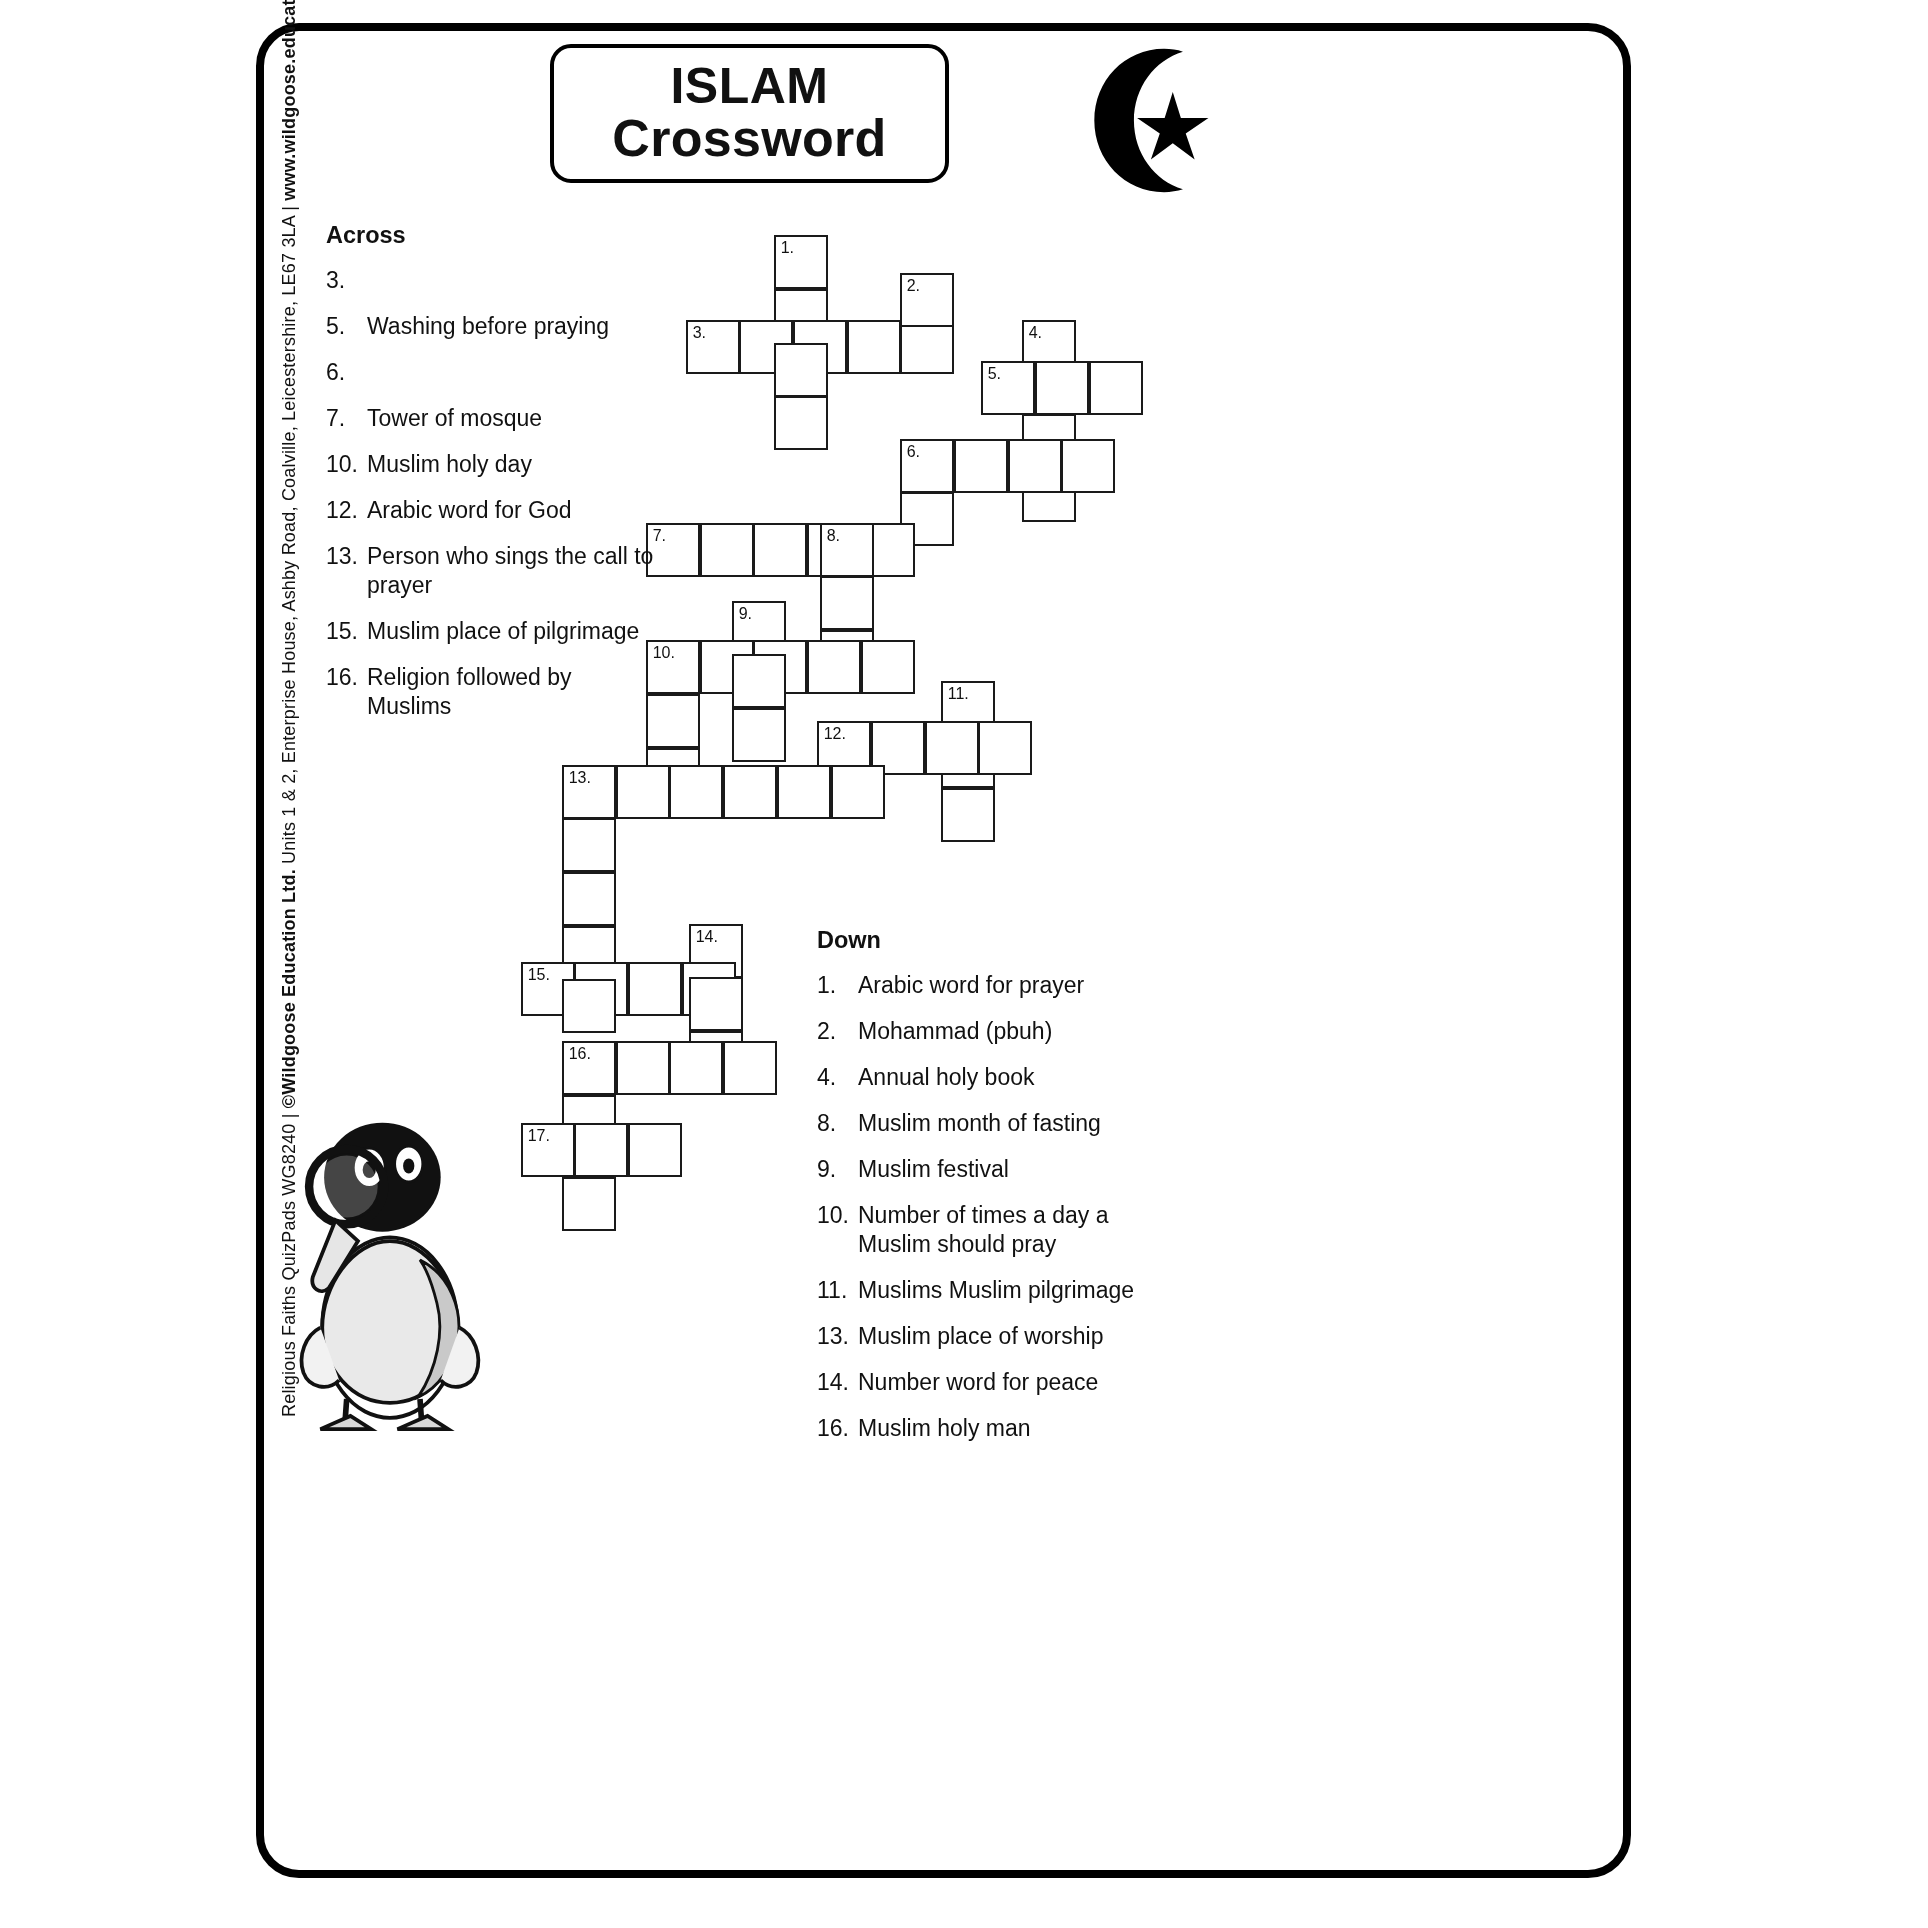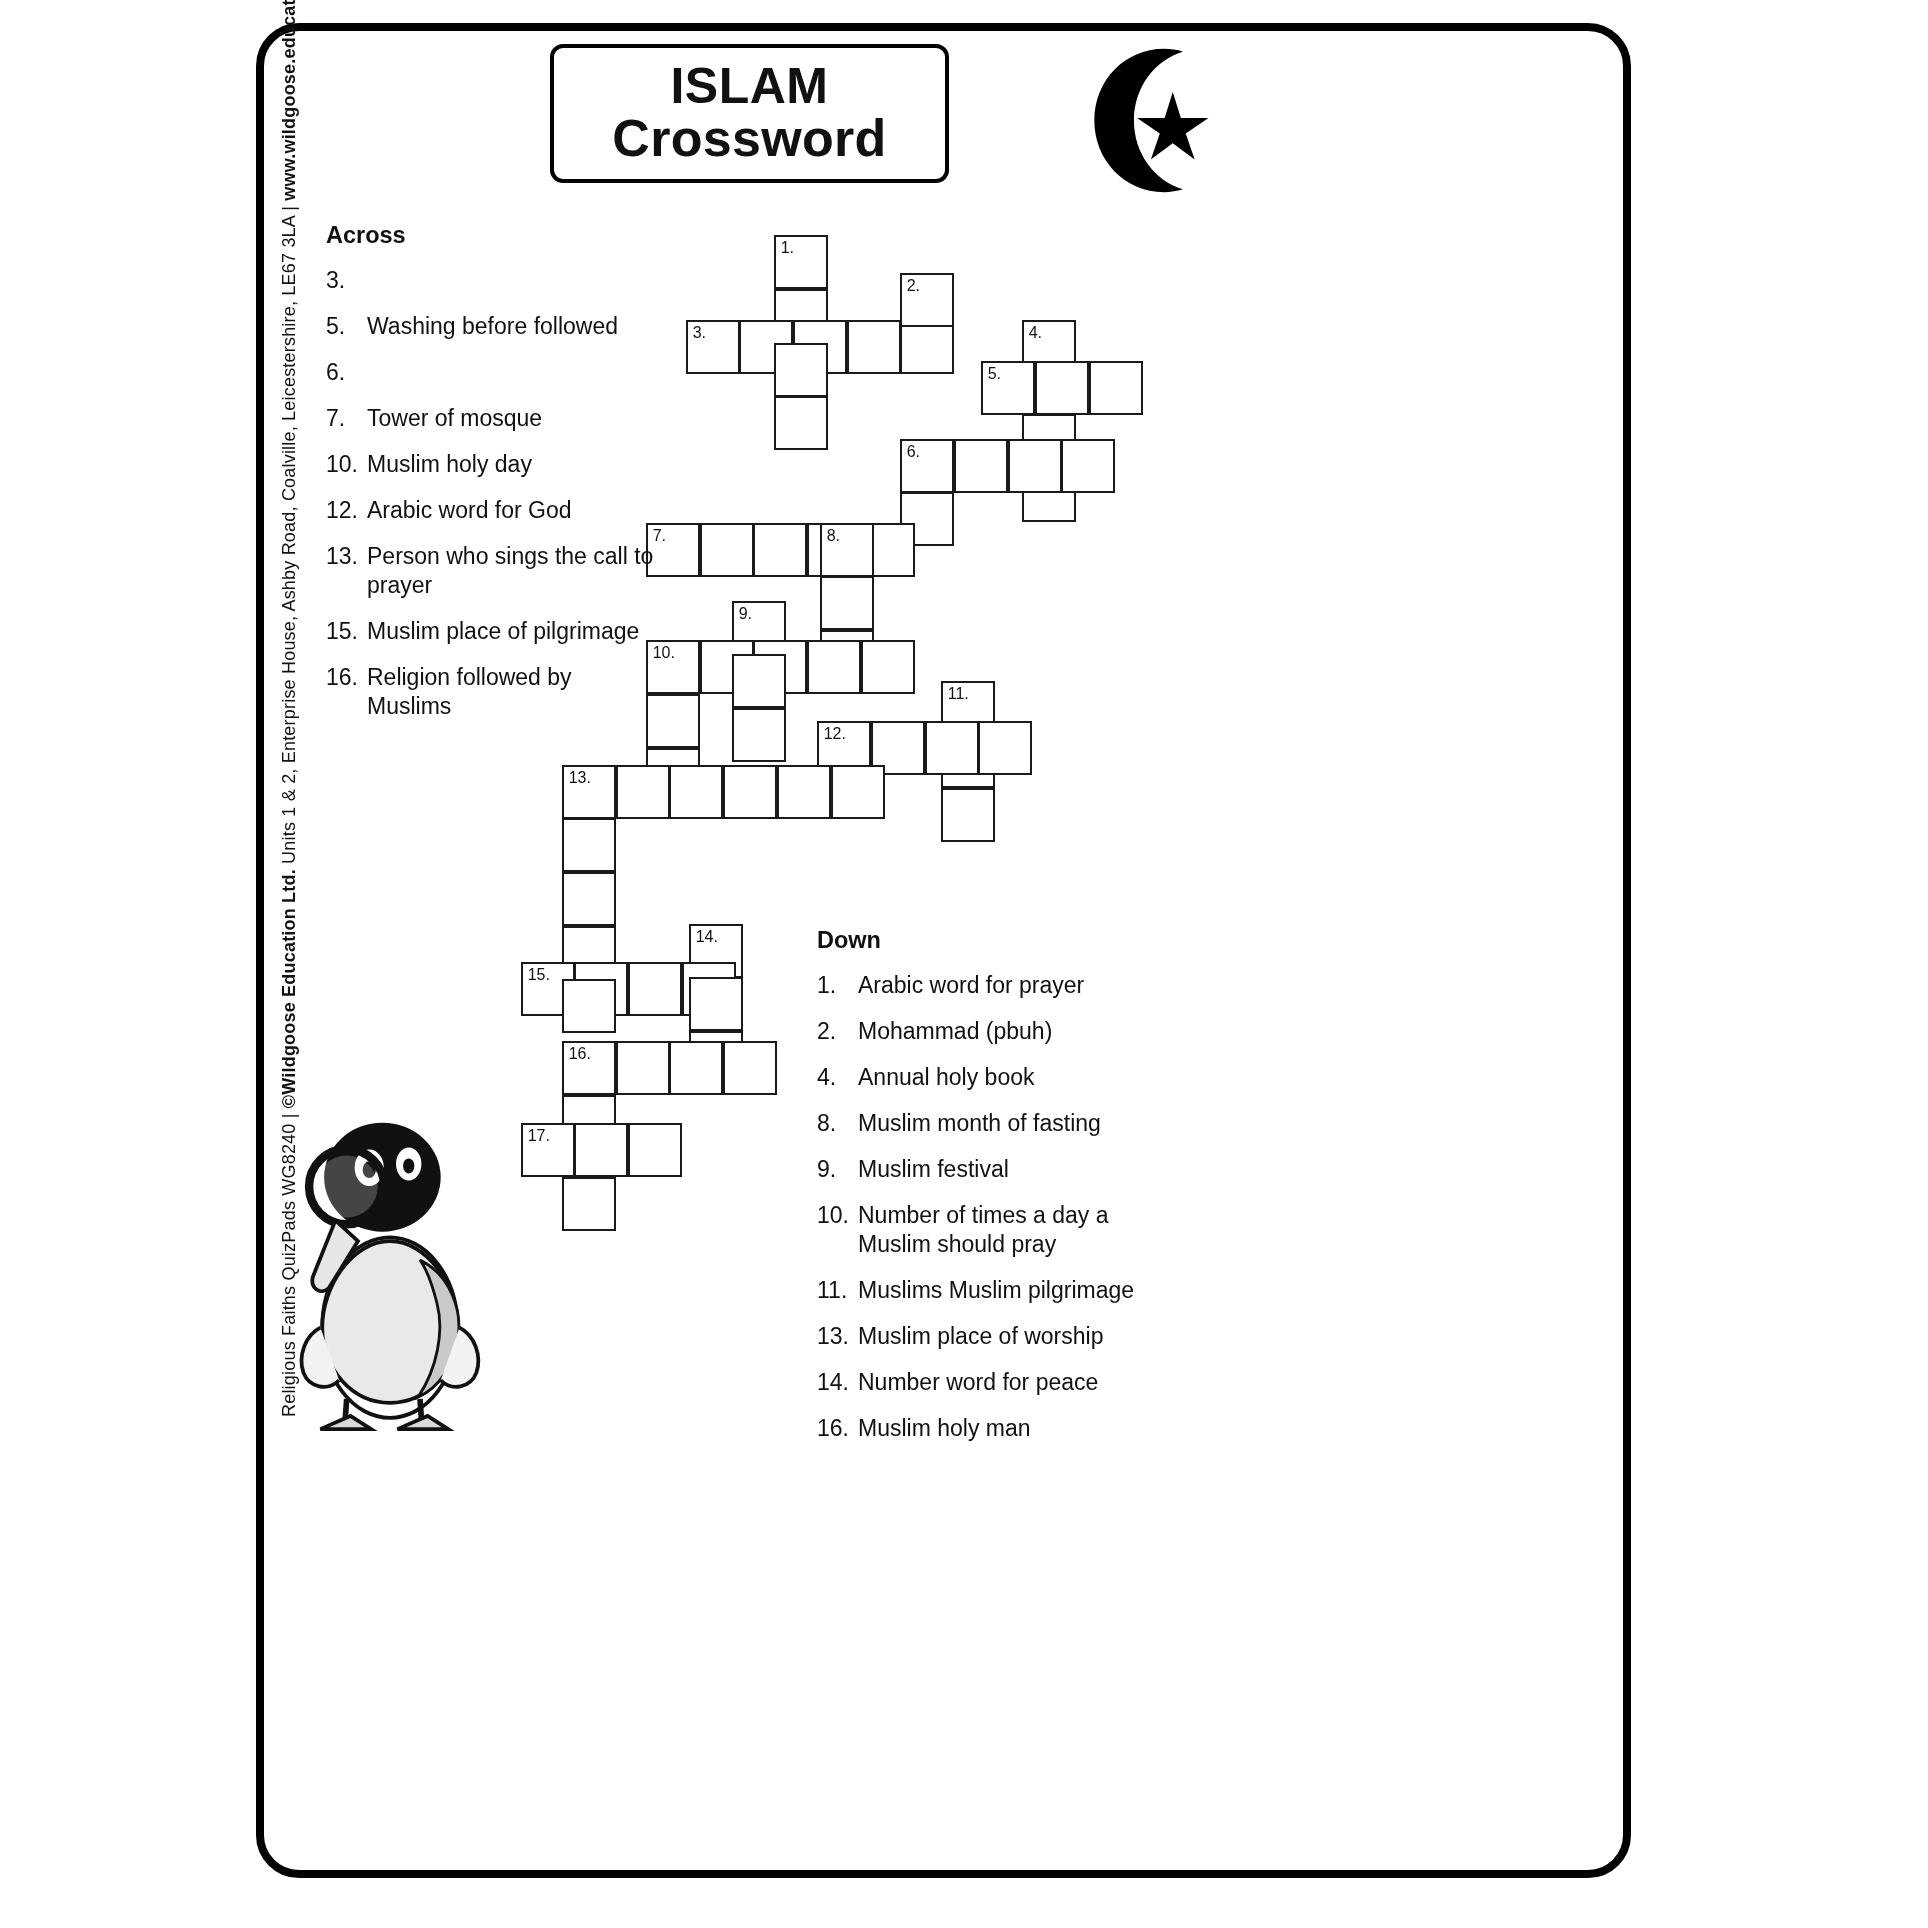--- a/index.html
+++ b/index.html
@@ -34,21 +34,21 @@
     padding-left:17px;
     box-sizing:border-box;
   }
   .sidebar b{font-weight:bold;}
   
   .title-box{
     position:absolute;
     left:550px;top:44px;
     width:399px;height:139px;
     border:4.7px solid #000;
-    border-radius:13px;
+    border-radius:21px;
     box-sizing:border-box;
     display:flex;
     flex-direction:column;
     align-items:center;
     justify-content:center;
     line-height:1.02;
   }
   .title-line1{font-size:50px;font-weight:bold;letter-spacing:0.5px;}
   .title-line2{font-size:52px;font-weight:bold;letter-spacing:0.3px;}
   
@@ -231,21 +231,21 @@
   </div>
 
 <div class="across-block">
   <div class="clue-head">Across</div>
   <ul class="clue-list" id="across-list">
       <li class="clue">
         <span class="num">3.</span>
       </li>
       <li class="clue">
         <span class="num">5.</span>
-        <span class="txt">Washing before followed</span>
+        <span class="txt">Washing before praying</span>
       </li>
       <li class="clue">
         <span class="num">6.</span>
       </li>
       <li class="clue">
         <span class="num">7.</span>
         <span class="txt">Tower of mosque</span>
       </li>
       <li class="clue">
         <span class="num">10.</span>

